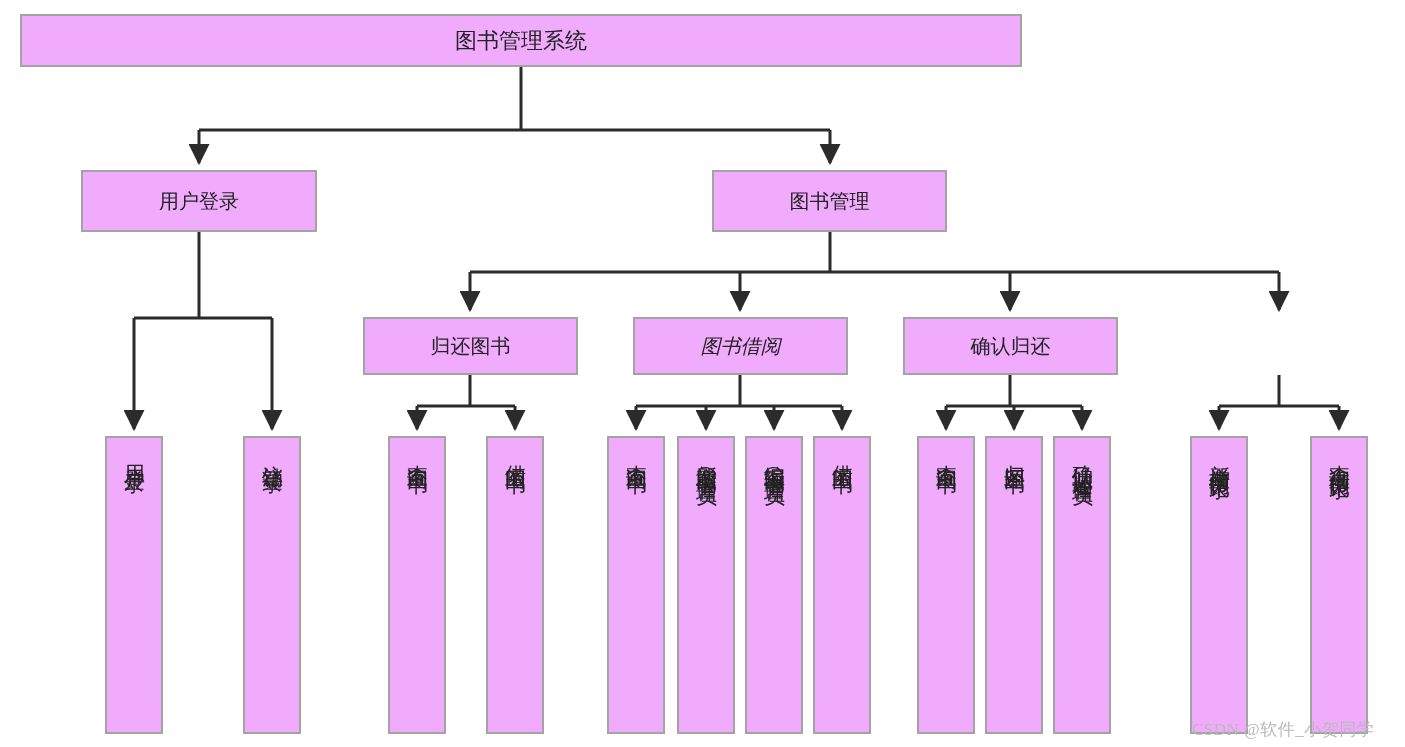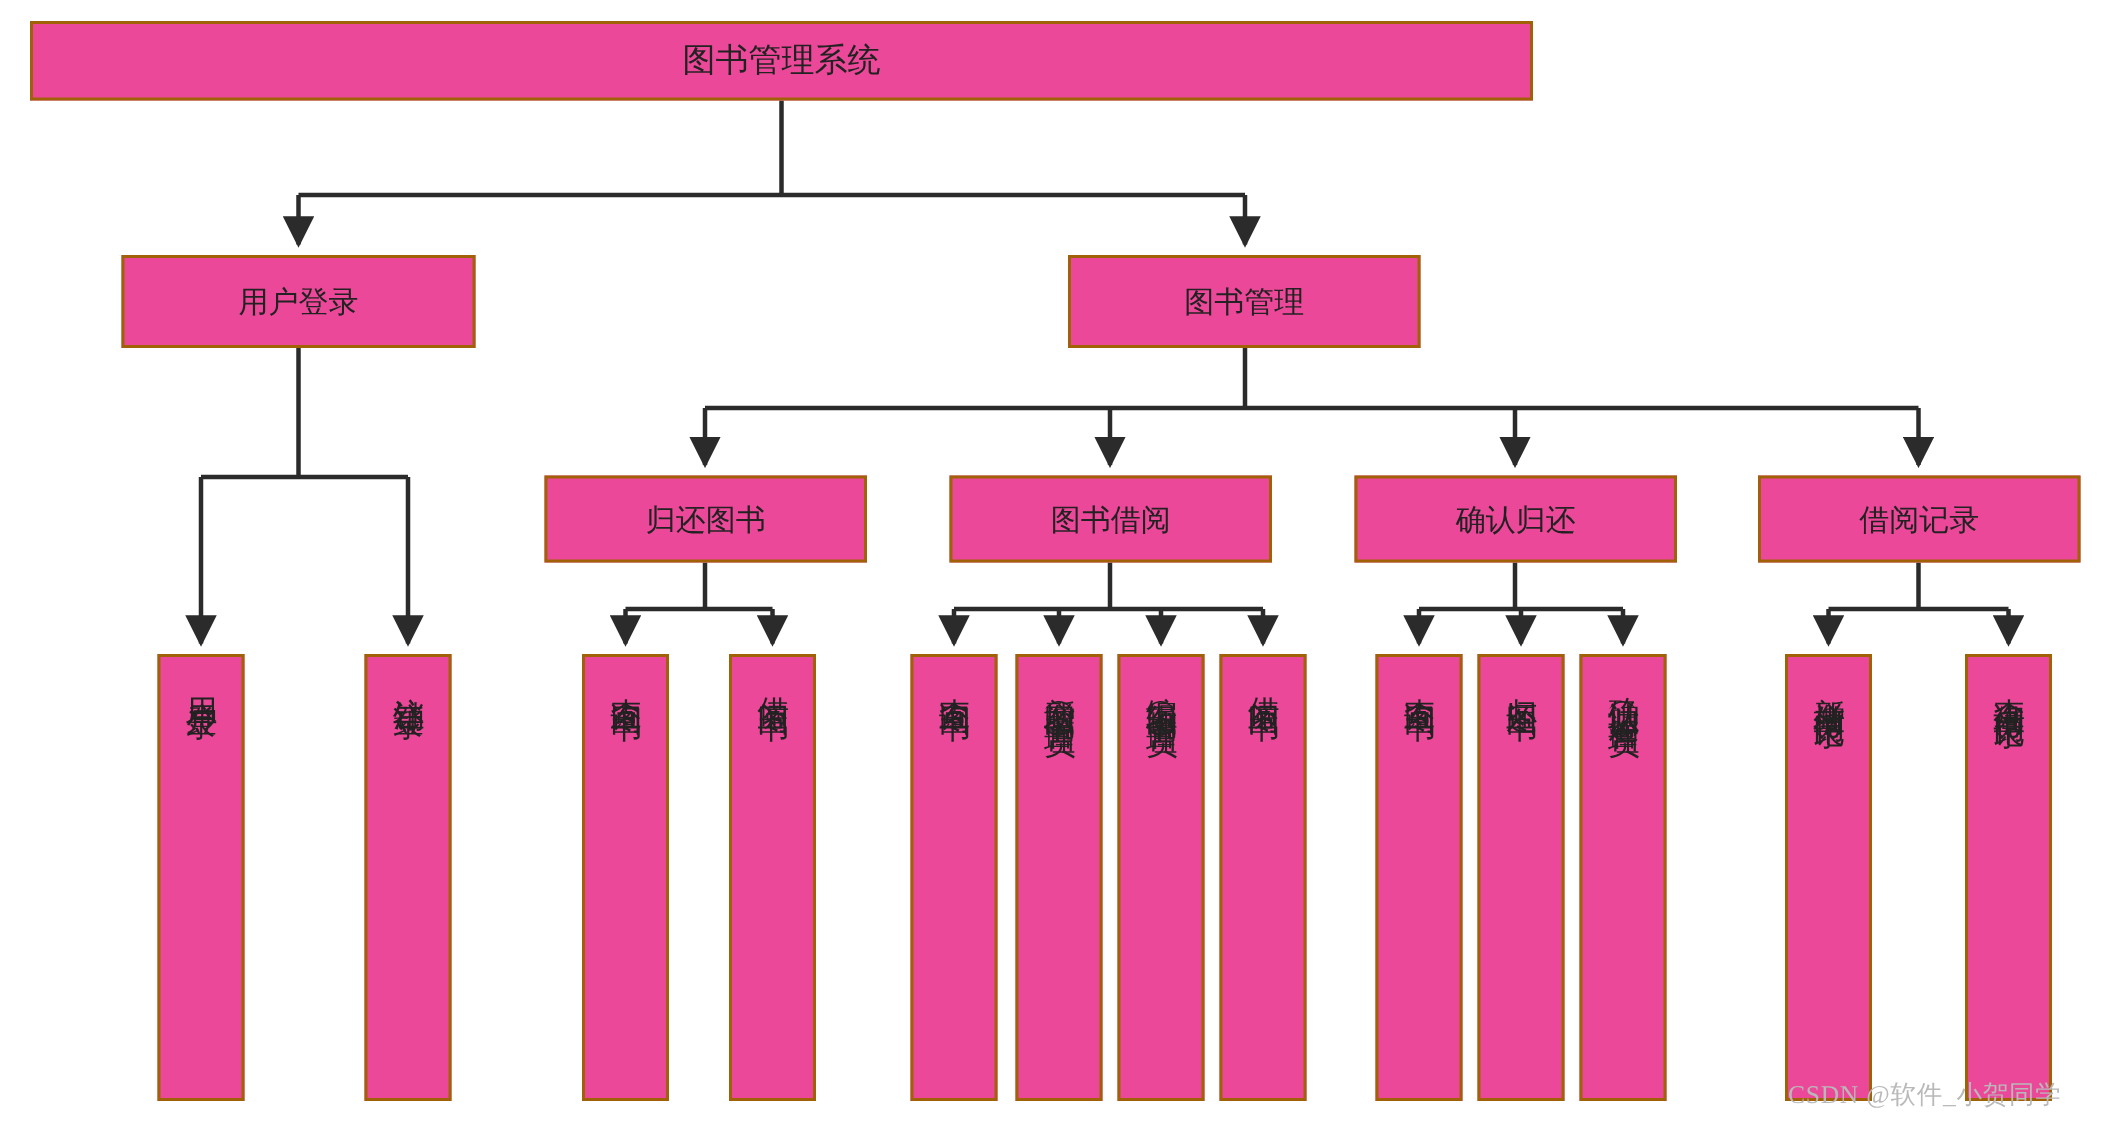--- a/index.html
+++ b/index.html
@@ -20,22 +20,22 @@
     position: absolute;
     left: 0;
     top: 0;
     width: 1405px;
     height: 747px;
     pointer-events: none;
   }
   .node {
     position: absolute;
     box-sizing: border-box;
-    background: #ec4899;
-    border: 2px solid #a16207;
+    background: #f0abfc;
+    border: 2px solid #a3a3a3;
     display: flex;
     align-items: center;
     justify-content: center;
     color: #222222;
     z-index: 2;
   }
   .node .label {
     display: block;
     text-align: center;
     line-height: 1.15;
@@ -134,28 +134,25 @@
   <div class="node branch" id="n-l1-0" style="left: 81px; top: 170px; width: 236px; height: 62px;">
     <span class="label">用户登录</span>
   </div>
   <div class="node branch" id="n-l1-1" style="left: 712px; top: 170px; width: 235px; height: 62px;">
     <span class="label">图书管理</span>
   </div>
 
   <div class="node branch" id="n-l2-0" style="left: 363px; top: 317px; width: 215px; height: 58px;">
     <span class="label">归还图书</span>
   </div>
-  <div class="node branch" id="n-l2-1" style="left: 633px; top: 317px; width: 215px; height: 58px;">
+  <div class="node branch" id="n-l2-1" style="left: 633px; top: 317px; width: 215px; height: 58px; font-style: italic;">
     <span class="label">图书借阅</span>
   </div>
   <div class="node branch" id="n-l2-2" style="left: 903px; top: 317px; width: 215px; height: 58px;">
     <span class="label">确认归还</span>
-  </div>
-  <div class="node branch" id="n-l2-3" style="left: 1172px; top: 317px; width: 215px; height: 58px;">
-    <span class="label">借阅记录</span>
   </div>
 
   <div class="node leaf" id="n-leaf-0" style="left: 105px; top: 436px; width: 58px; height: 298px;">
     <span class="label">用户登录</span>
   </div>
   <div class="node leaf" id="n-leaf-1" style="left: 243px; top: 436px; width: 58px; height: 298px;">
     <span class="label">注销登录</span>
   </div>
   <div class="node leaf" id="n-leaf-2" style="left: 388px; top: 436px; width: 58px; height: 298px;">
     <span class="label">查询图书</span>

